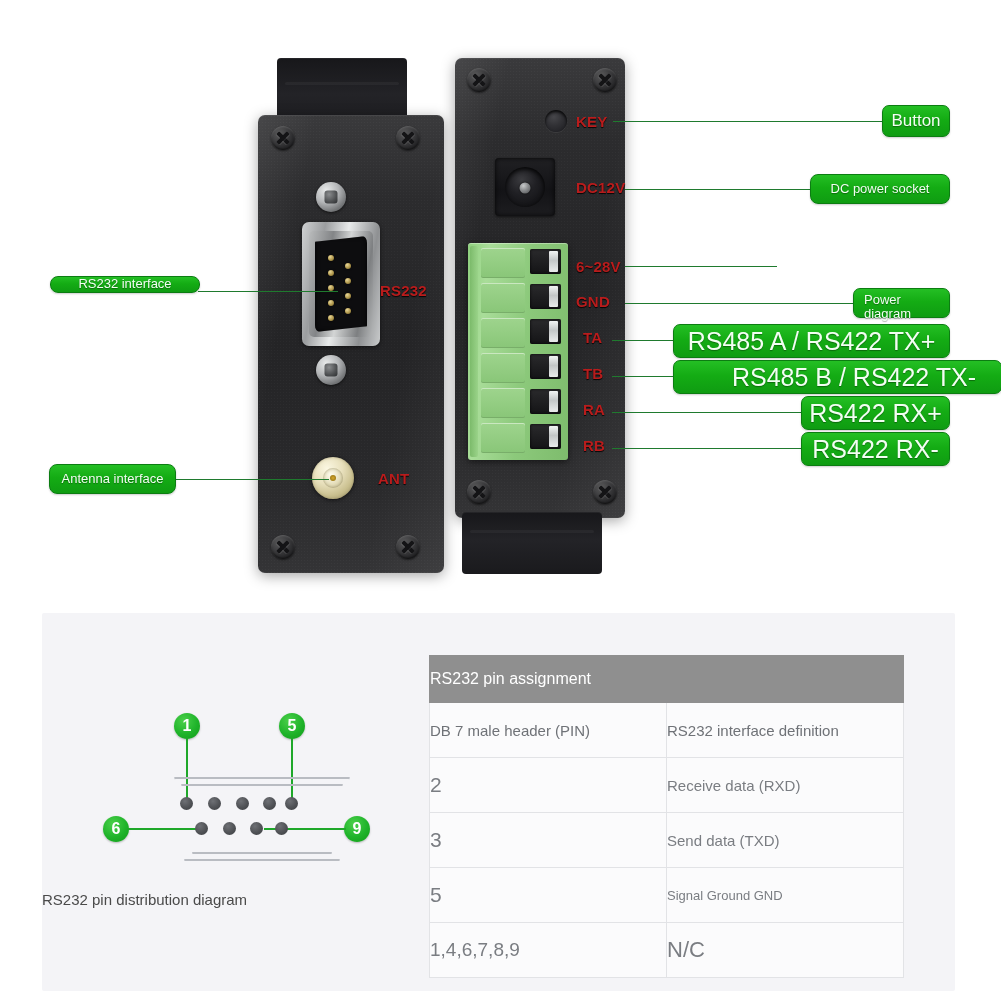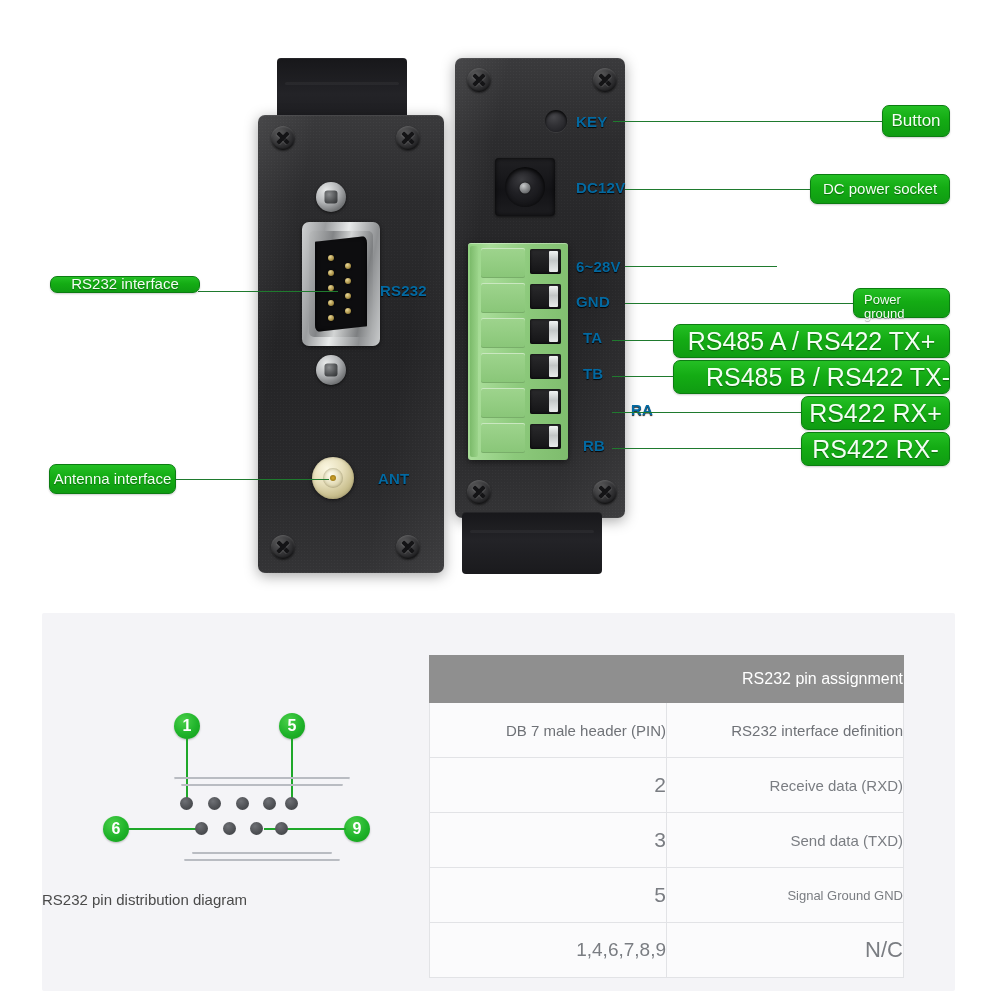--- a/index.html
+++ b/index.html
@@ -203,21 +203,21 @@
   .tb-screwbox::after{
     content:"";
     position:absolute; right:3px; top:2px; bottom:2px; width:9px;
     background: linear-gradient(180deg,#f2f4f4 0%, #c3c6c7 45%, #e9ebeb 100%);
     border-radius:1px;
   }
 
   
   .silk {
     position:absolute;
-    color:#0369a1;
+    color:#b91c1c;
     font-weight:bold;
     font-size:15px;
     letter-spacing:0.2px;
     text-shadow: 0 1px 1px rgba(0,0,0,0.9);
     white-space:nowrap;
     line-height:1;
   }
 
   
   .leader {
@@ -236,21 +236,21 @@
     background: linear-gradient(180deg, #24bf24 0%, #14ac14 45%, #0f9c12 100%);
     border: 1.5px solid #0c7d12;
     border-radius: 7px;
     color:#f2fff2;
     text-shadow: 0 1px 1px rgba(0,0,0,0.35);
     white-space:nowrap;
     line-height:1.08;
     padding: 0 8px;
     box-shadow: 0 1px 2px rgba(0,0,0,0.2);
   }
-  .tag.small { font-size: 15px; }
+  .tag.small { font-size: 13px; border-radius: 8px; }
   .tag.med   { font-size: 17px; }
   .tag.big   { font-size: 25px; }
   .tag.two-line {
     display:block;
     text-align:left;
     padding: 4px 8px 0 10px;
     font-size: 13px;
   }
 
   
@@ -317,21 +317,21 @@
   #pin-table {
     position:absolute;
     left: 387px; top: 42px;
     width: 475px;
     border-collapse: collapse;
     background: #fbfbfc;
     table-layout: fixed;
   }
   #pin-table td, #pin-table th {
     border: 1px solid #e2e3e6;
-    text-align:right;
+    text-align:left;
     color:#6f7277;
     font-weight: normal;
     padding: 0;
   }
   #pin-table .thead-cell {
     background: #8f8f8f;
     color:#ffffff;
     font-size: 16px;
     height: 46px;
     border-color:#8f8f8f;
@@ -443,21 +443,21 @@
     <div class="tb-screwbox" style="left:62px; top:76px; width:31px; height:25px;"></div>
     <div class="tb-screwbox" style="left:62px; top:111px;width:31px; height:25px;"></div>
     <div class="tb-screwbox" style="left:62px; top:146px;width:31px; height:25px;"></div>
     <div class="tb-screwbox" style="left:62px; top:181px;width:31px; height:25px;"></div>
   </div>
 
   <span class="silk" style="left:576px; top:259px;">6~28V</span>
   <span class="silk" style="left:576px; top:294px;">GND</span>
   <span class="silk" style="left:583px; top:330px;">TA</span>
   <span class="silk" style="left:583px; top:366px;">TB</span>
-  <span class="silk" style="left:583px; top:402px;margin-left:48px;">RA</span>
+  <span class="silk" style="left:583px; top:402px;">RA</span>
   <span class="silk" style="left:583px; top:438px;">RB</span>
 
   <div class="leader" style="left:198px; top:291px; width:140px;"></div>
   <div class="leader" style="left:174px; top:479px; width:155px;"></div>
 
   <div class="leader" style="left:613px; top:121px; width:272px;"></div>
   <div class="leader" style="left:625px; top:189px; width:190px;"></div>
   <div class="leader" style="left:625px; top:266px; width:152px;"></div>
   <div class="leader" style="left:625px; top:303px; width:230px;"></div>
   <div class="leader" style="left:612px; top:340px; width:65px;"></div>
@@ -466,25 +466,25 @@
   <div class="leader" style="left:612px; top:448px; width:193px;"></div>
 
   <div class="tag small" style="left:50px; top:276px; width:150px; height:17px;">RS232 interface</div>
   <div class="tag small" style="left:49px; top:464px; width:127px; height:30px;">Antenna interface</div>
 
   <div class="tag med" style="left:882px; top:105px; width:68px; height:32px;">Button</div>
   <div class="tag small" style="left:810px; top:174px; width:140px; height:30px;">DC power socket</div>
 
   <div class="tag two-line" style="left:853px; top:288px; width:97px; height:30px;">
     <span>Power</span><br>
-    <span>ground</span>
+    <span>diagram</span>
   </div>
 
   <div class="tag big" style="left:673px; top:324px; width:277px; height:34px;">RS485 A / RS422 TX+</div>
-  <div class="tag big" style="left:673px; top:360px; width:277px; height:34px;padding-left:41px;">RS485 B / RS422 TX-</div>
+  <div class="tag big" style="left:673px; top:360px; width:329px; height:34px;padding-left:41px;">RS485 B / RS422 TX-</div>
   <div class="tag big" style="left:801px; top:396px; width:149px; height:34px;">RS422 RX+</div>
   <div class="tag big" style="left:801px; top:432px; width:149px; height:34px;">RS422 RX-</div>
 </div>
 
 <div id="info-panel">
 
   <div id="pin-diagram">
 
     <div class="callout-circle" style="left:132px; top:100px;">1</div>
     <div class="callout-circle" style="left:237px; top:100px;">5</div>

